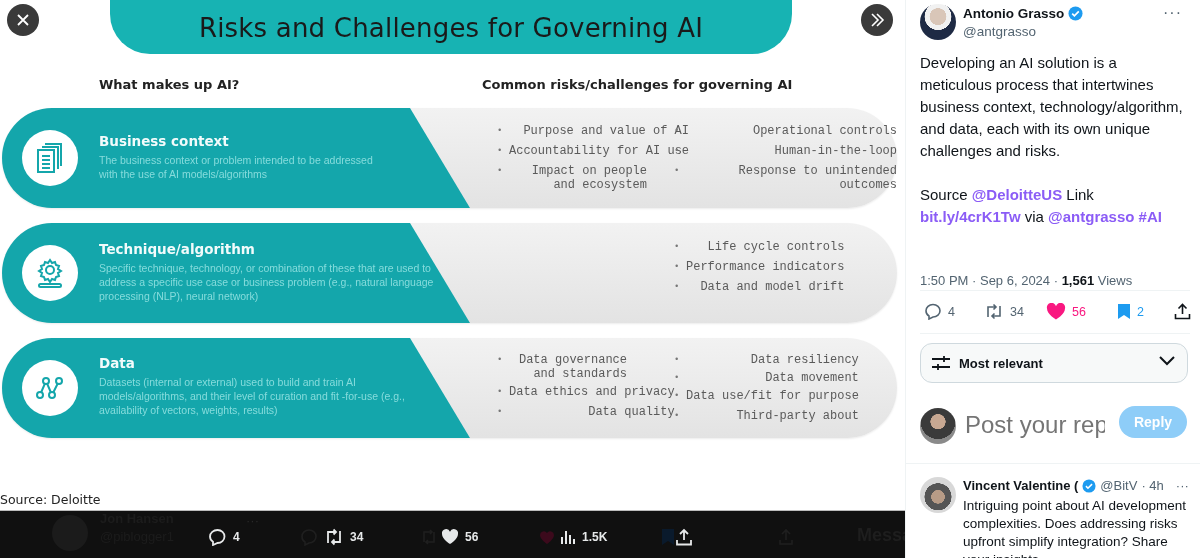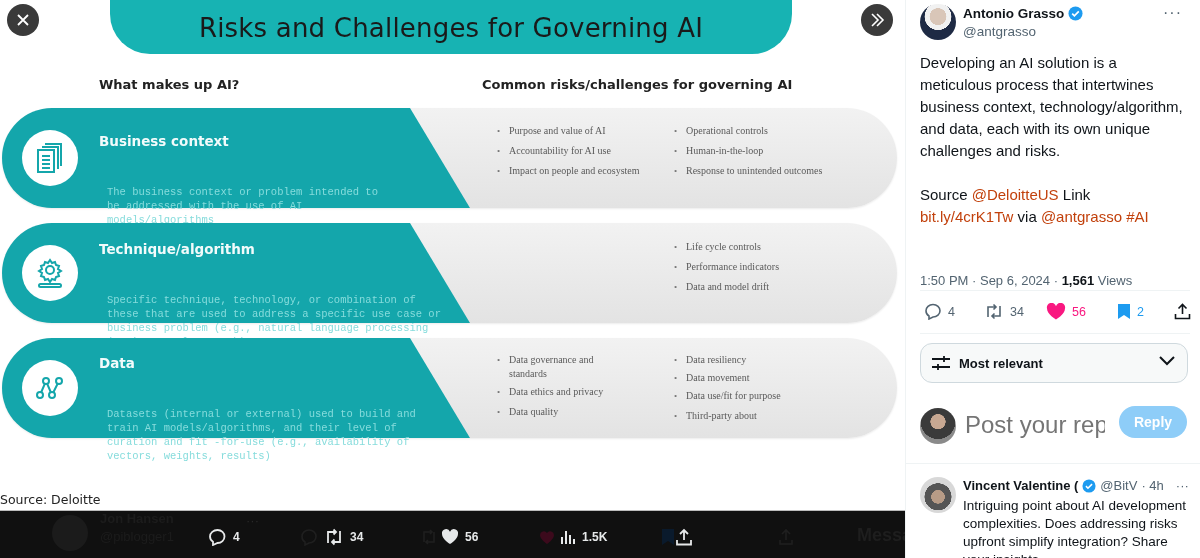--- a/index.html
+++ b/index.html
@@ -30,22 +30,22 @@
   .row .teal {
     position: absolute; left: 0; top: 0; width: 468px; height: 100%;
     background: #14a6ab; border-radius: 50px 0 0 50px;
     clip-path: polygon(0 0, 408px 0, 468px 100%, 0 100%);
   }
   .row .icon-circle {
     position: absolute; left: 20px; top: 50%; margin-top: -28px; width: 56px; height: 56px;
     border-radius: 50%; background: #fff; display: flex; align-items: center; justify-content: center;
   }
   .row .cat-title { position: absolute; left: 97px; font-family: "DejaVu Sans", sans-serif; font-weight: bold; font-size: 13.5px; color: #f2fbfb; }
-  .row .cat-desc { position: absolute; left: 105px; font-family: Liberation Mono, monospace; font-size: 10.5px; line-height: 14px; color: #86dcdc; width: 340px; margin-top: 32px; }
-  .row ul { position: absolute; list-style: none; font-family: Liberation Serif, serif; font-size: 10px; color: #5a5a5a; line-height: 14px; }
+  .row .cat-desc { position: absolute; left: 97px; font-family: Liberation Sans, sans-serif; font-size: 10.5px; line-height: 14px; color: #86dcdc; width: 340px; }
+  .row ul { position: absolute; list-style: none; font-family: Liberation Mono, monospace; font-size: 12px; color: #5a5a5a; line-height: 14px; text-align: right; }
   .row ul li { position: relative; padding-left: 12px; margin-bottom: 6px; }
   .row ul li::before { content: "•"; position: absolute; left: 0; top: 0; color: #777; font-size: 9px; }
 
   #row-business { top: 108px; }
   #row-technique { top: 223px; }
   #row-data { top: 338px; }
 
   .source-caption { position: absolute; left: 0; top: 492px; font-size: 12.5px; color: #222; font-family: "DejaVu Sans", sans-serif; }
 
   .nav-btn {
@@ -68,21 +68,21 @@
 
   
   #panel { position: absolute; left: 905px; top: 0; width: 295px; height: 558px; background: #fff; border-left: 1px solid #eff3f4; overflow: hidden; }
   .avatar { position: absolute; border-radius: 50%; overflow: hidden; }
   .author-avatar { left: 14px; top: 4px; width: 36px; height: 36px; background: radial-gradient(circle at 50% 35%, #d9c6b8 0 28%, #f1f1f1 29% 45%, #1e2a44 46%); }
   .author-name { position: absolute; left: 57px; top: 6px; font-size: 13.5px; font-weight: bold; color: #0f1419; display: flex; align-items: center; gap: 4px; }
   .author-handle { position: absolute; left: 57px; top: 24px; font-size: 13.5px; color: #536471; }
   .more-dots { position: absolute; right: 18px; top: 4px; font-size: 16px; color: #536471; letter-spacing: 1px; }
 
   .tweet-body { position: absolute; left: 14px; top: 52px; width: 272px; font-size: 15px; line-height: 22px; color: #0f1419; }
-  .tweet-body .link { color: #c2410c; }
+  .tweet-body .link { color: #8b5cf6; font-weight: bold; }
   .tweet-meta { position: absolute; left: 14px; top: 273px; font-size: 13px; color: #536471; }
   .tweet-meta b { color: #0f1419; }
 
   .divider { position: absolute; left: 14px; width: 270px; height: 1px; background: #eff3f4; }
   .stats-row { position: absolute; left: 14px; top: 303px; width: 270px; height: 22px; }
   .stat { position: absolute; top: 0; display: flex; align-items: center; gap: 6px; font-size: 12.5px; color: #536471; }
 
   .sort-box { position: absolute; left: 14px; top: 343px; width: 268px; height: 40px; border: 1px solid #cfd9de; border-radius: 12px; background: #f7f9f9; }
   .sort-box .sort-label { position: absolute; left: 38px; top: 12px; font-size: 13px; font-weight: bold; color: #0f1419; }
   .sort-box .sort-icon { position: absolute; left: 10px; top: 10px; }

